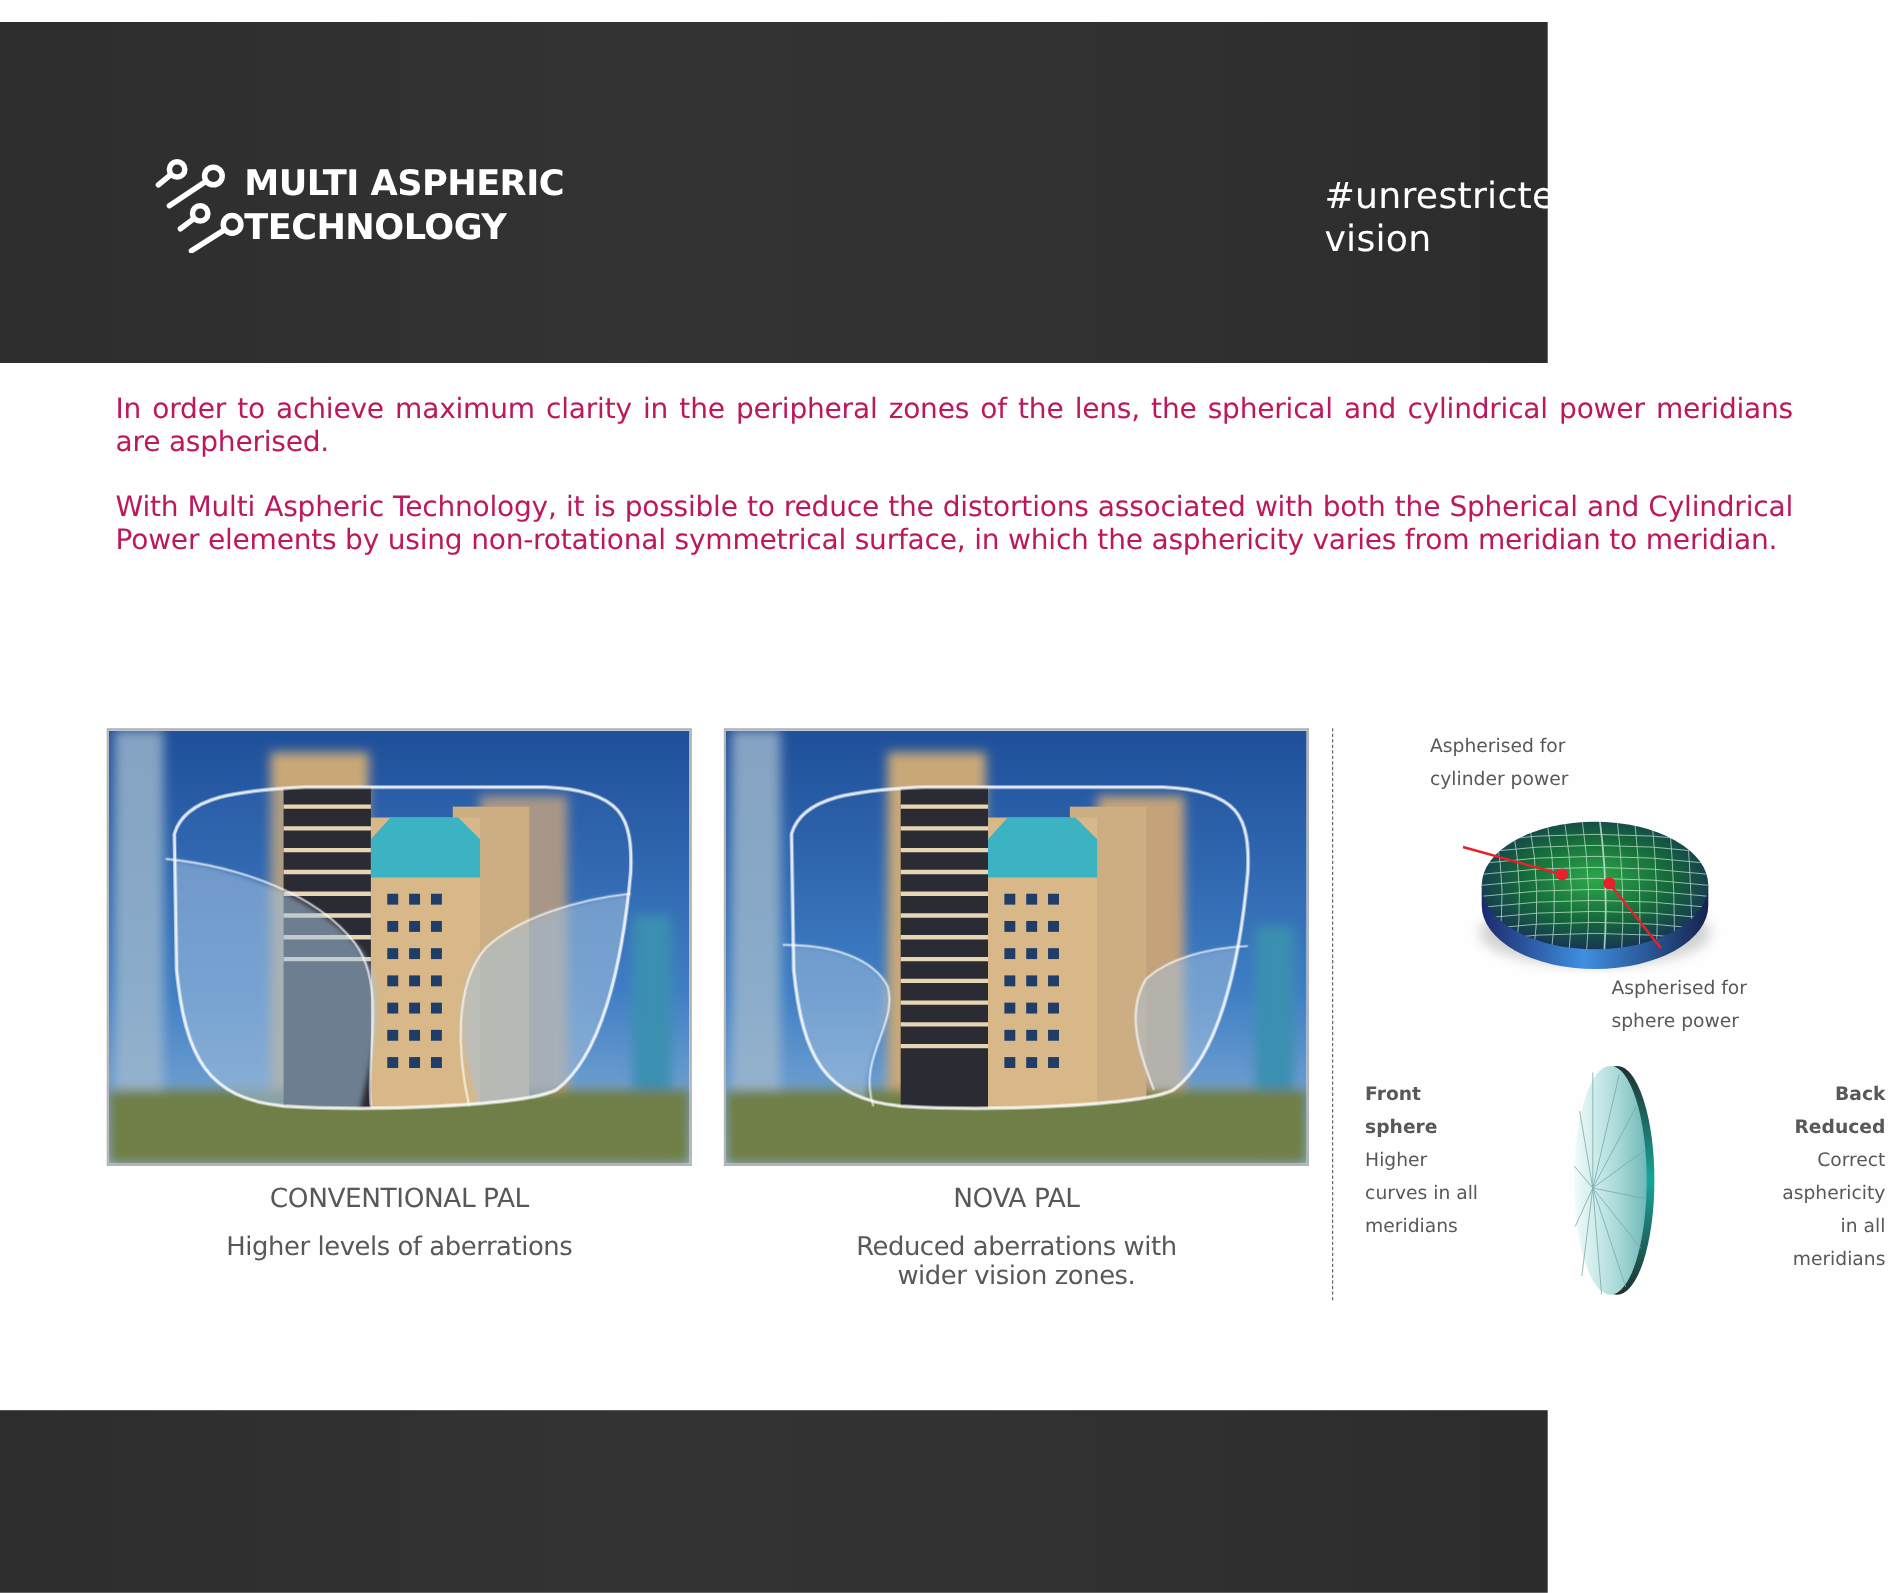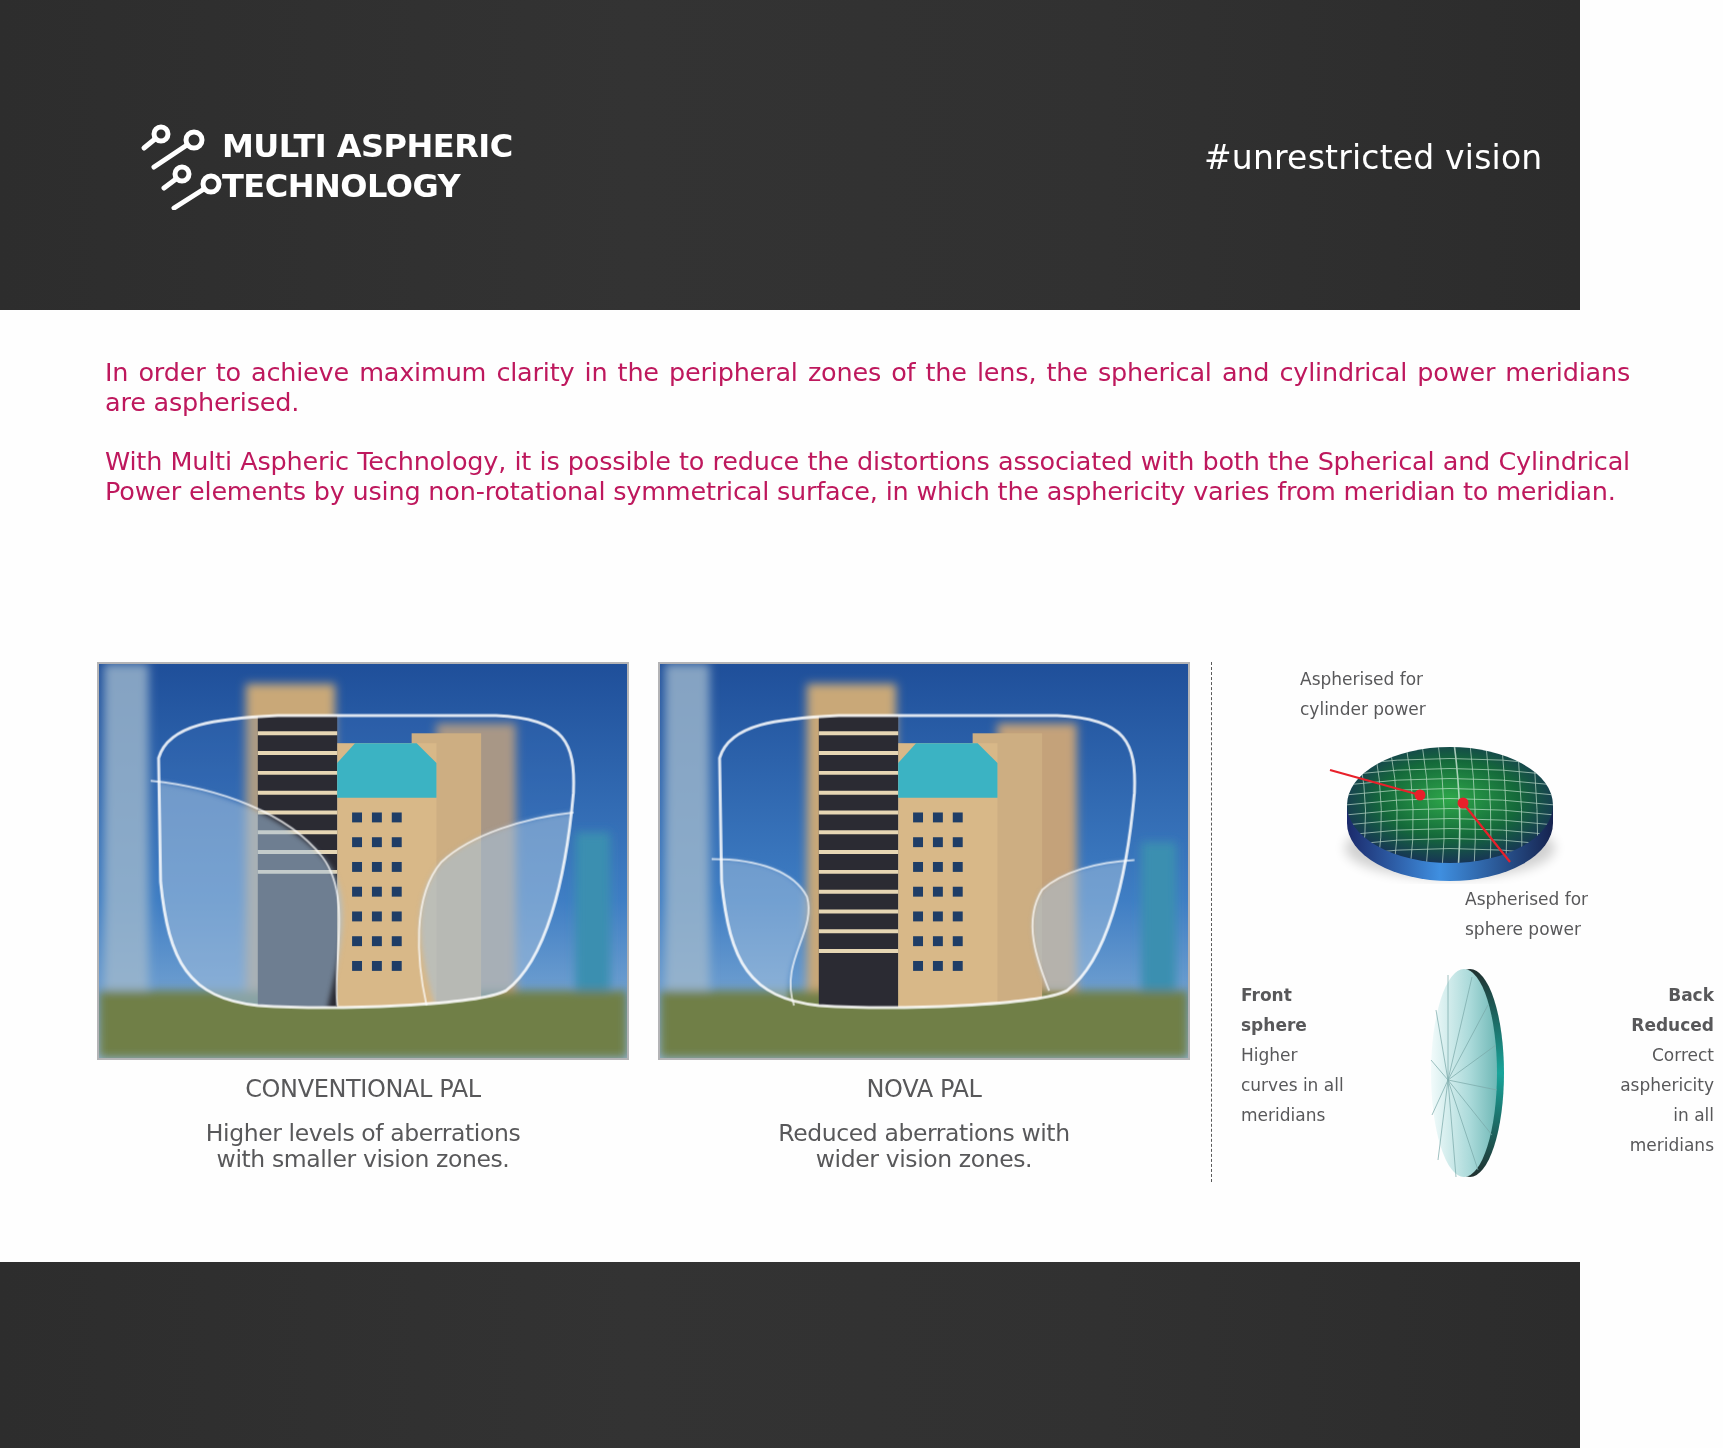--- a/index.html
+++ b/index.html
@@ -1,30 +1,30 @@
 <!DOCTYPE html>
 <html><head>
 <meta charset="utf-8">
 <style>
   * { box-sizing: border-box; margin: 0; padding: 0; }
   html, body { width: 1723px; height: 1448px; overflow: hidden; background: #fefefe; }
   body { position: relative; font-family: "Liberation Sans", "DejaVu Sans", sans-serif; color: #58585a; }
 
-  .band { position: absolute; left: 0; width: 1580px;
-    background: linear-gradient(90deg, #2d2d2d 0%, #333333 40%, #313131 70%, #2c2c2c 100%); }
+  .band { position: absolute; left: 0; width: 1407px;
+    background: linear-gradient(90deg, #2d2d2d 0%, #333333 40%, #313131 70%, #2c2c2c 100%); margin-top: 20px; }
   .header { top: 0; height: 310px; }
   .footer { top: 1262px; height: 186px; }
 
   .logo { position: absolute; left: 140px; top: 122px; width: 420px; height: 90px; }
   .logo-icon { position: absolute; left: 0; top: 0; width: 82px; height: 88px; }
   .logo-text { position: absolute; left: 82px; top: 4px; color: #ffffff;
     font-family: "DejaVu Sans", sans-serif; font-weight: bold; font-size: 32px; line-height: 40px; letter-spacing: -0.5px; }
 
   .tagline { position: absolute; left: 1204px; top: 138px; color: #ffffff;
-    font-family: "DejaVu Sans", sans-serif; font-size: 33px; letter-spacing: 0.2px; text-align: right; }
+    font-family: "DejaVu Sans", sans-serif; font-size: 33px; letter-spacing: 0.2px; }
 
   .intro { position: absolute; left: 105px; top: 358px; width: 1525px; }
   .intro p { font-family: "DejaVu Sans", sans-serif; font-size: 25.5px; line-height: 29.5px; color: #be185d;
     text-align: justify; text-align-last: left; margin-bottom: 30px; letter-spacing: -0.2px; }
 
   .photo { position: absolute; top: 662px; width: 532px; height: 398px; border: 2px solid #b4b4b6; overflow: hidden; }
   .photo-1 { left: 97px; }
   .photo-2 { left: 658px; }
   .photo svg { display: block; width: 100%; height: 100%; }
 
@@ -235,21 +235,20 @@
     <g fill="none" stroke="#ffffff" stroke-width="2" opacity="0.7">
       <path d="M52,197 C100,197 135,210 148,235 C158,270 120,300 135,345"></path>
       <path d="M478,198 C440,200 405,210 385,228 C365,260 380,300 392,330"></path>
     </g>
   </svg>
 </div>
 
 <div class="caption caption-1">
   <div class="title">CONVENTIONAL PAL</div>
   <div>Higher levels of aberrations</div>
-  <div>with smaller vision zones.</div>
 </div>
 <div class="caption caption-2">
   <div class="title">NOVA PAL</div>
   <div>Reduced aberrations with</div>
   <div>wider vision zones.</div>
 </div>
 
 <div class="divider"></div>
 
 <div class="label lbl-cyl">

